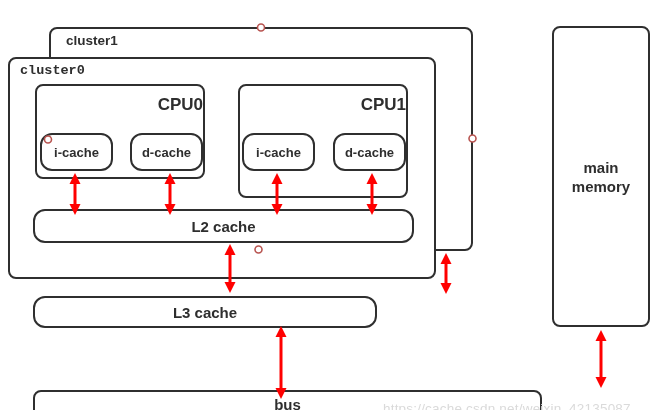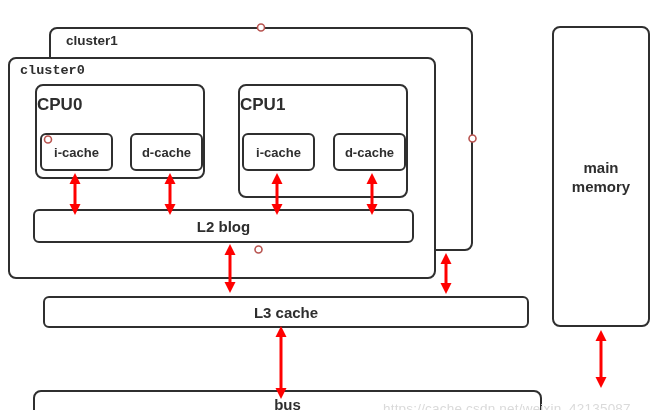--- a/index.html
+++ b/index.html
@@ -20,32 +20,32 @@
     overflow: hidden;
     margin-top: 16px;
   }
   .box {
     position: absolute;
     background: #ffffff;
     border: 2px solid var(--border);
     color: var(--text);
   }
   .r8 { border-radius: 8px; }
-  .r6 { border-radius: 6px; }
+  .r6 { border-radius: 12px; }
   .corner-label {
     position: absolute;
     font-weight: bold;
     font-size: 13.5px;
     color: var(--text);
     white-space: nowrap;
   }
   .title-label {
     position: absolute;
     left: 0; right: 0;
-    text-align: left;
+    text-align: right;
     font-weight: bold;
     color: var(--text);
   }
   .center-label {
     display: flex;
     align-items: center;
     justify-content: center;
     width: 100%; height: 100%;
     font-weight: bold;
     color: var(--text);
@@ -56,21 +56,21 @@
   #cluster0 { left: 8px;  top: 41px; width: 428px; height: 222px; }
   #cpu0 { left: 35px;  top: 68px; width: 170px; height: 95px; }
   #cpu1 { left: 238px; top: 68px; width: 170px; height: 114px; }
   .cpu-title { top: 9px; font-size: 17px; }
   .cache-box { top: 117px; width: 73px; height: 38px; font-size: 13px; }
   #icache0 { left: 40px; }
   #dcache0 { left: 130px; }
   #icache1 { left: 242px; }
   #dcache1 { left: 333px; }
   #l2 { left: 33px; top: 193px; width: 381px; height: 34px; font-size: 15px; }
-  #l3 { left: 43px; top: 280px; width: 486px; height: 32px; font-size: 15px; }
+  #l3 { left: 33px; top: 280px; width: 344px; height: 32px; font-size: 15px; }
   #memory { left: 552px; top: 10px; width: 98px; height: 301px; font-size: 15px; }
   #memory .center-label { line-height: 19px; padding: 0 12px; }
   #bus { left: 33px; top: 374px; width: 509px; height: 29px; font-size: 15px; }
   #watermark {
     position: absolute;
     left: 383px; top: 385px;
     font-size: 13.5px;
     letter-spacing: 0.2px;
     color: var(--watermark);
     white-space: nowrap;
@@ -115,21 +115,21 @@
     <span class="title-label cpu-title">CPU1</span>
   </div>
   <div class="box r6 cache-box" id="icache1">
     <span class="center-label">i-cache</span>
   </div>
   <div class="box r6 cache-box" id="dcache1">
     <span class="center-label">d-cache</span>
   </div>
 
   <div class="box r6" id="l2">
-    <span class="center-label">L2 blog</span>
+    <span class="center-label">L2 cache</span>
   </div>
 
   <div class="box r6" id="l3">
     <span class="center-label">L3 cache</span>
   </div>
 
   <div class="box r8" id="memory">
     <span class="center-label">main memory</span>
   </div>
 

